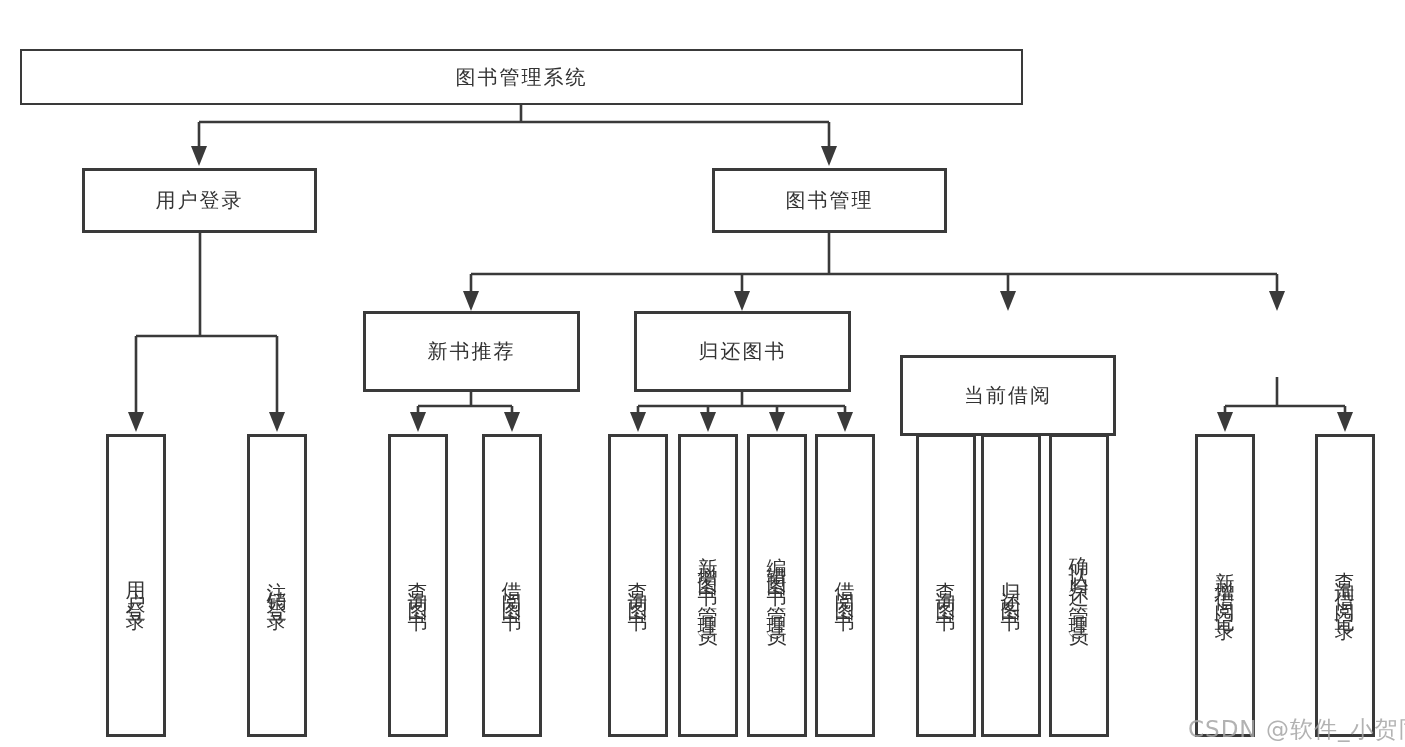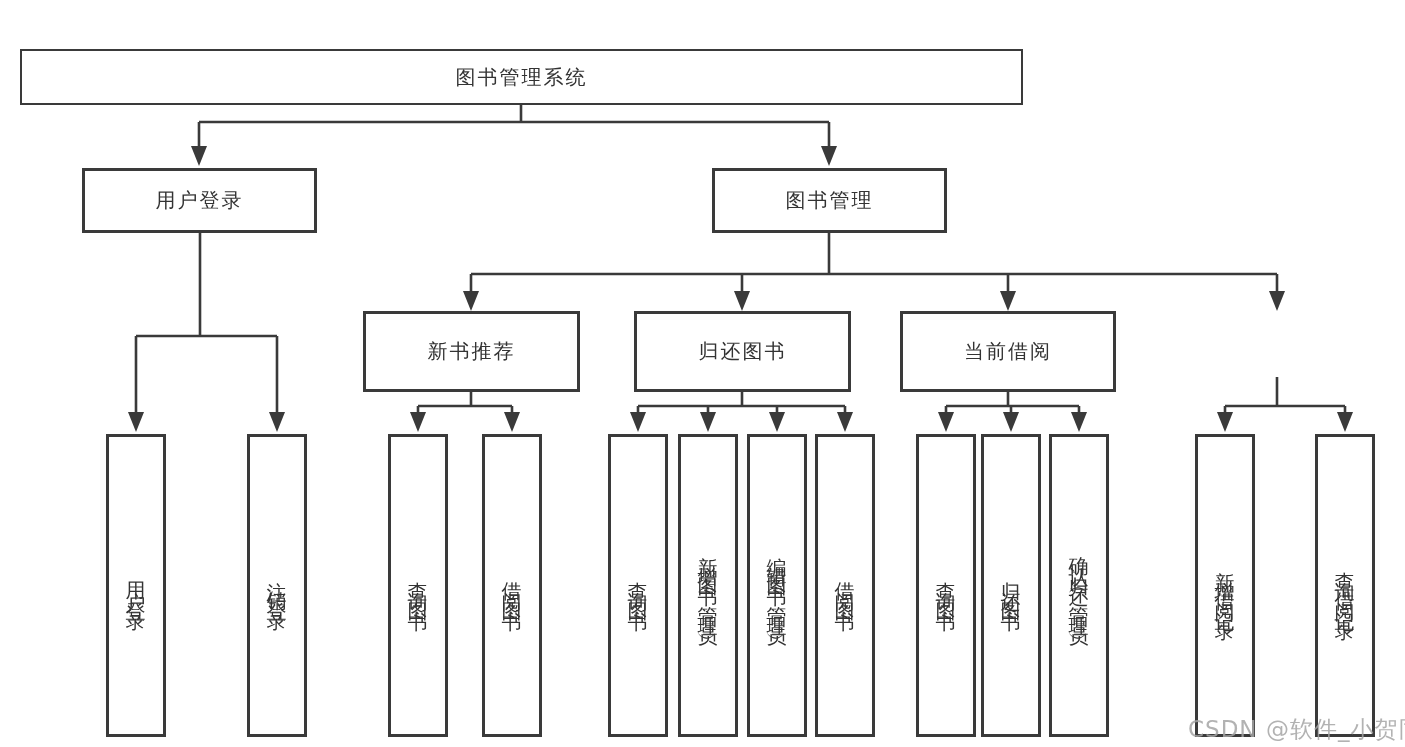--- a/index.html
+++ b/index.html
@@ -39,21 +39,21 @@
     white-space: nowrap;
   }
   
   .root   { left: 20px;  top: 13px;  width: 1003px; height: 56px; }
   .l2     { top: 168px; height: 65px; width: 235px; }
   #n-user-login    { left: 82px; }
   #n-book-mgmt     { left: 712px; text-align: right; }
   .l3     { top: 311px; height: 81px; }
   #n-new-book-rec  { left: 363px;  width: 217px; }
   #n-book-borrow   { left: 634px;  width: 217px; }
-  #n-current-borrow{ left: 900px;  width: 216px; }
+  #n-current-borrow{ left: 900px;  width: 216px; margin-top: 44px; }
   #n-borrow-record { left: 1169px; width: 216px; }
   .leaf   { top: 434px; height: 303px; width: 60px; }
   #n-a1 { left: 106px; }
   #n-a2 { left: 247px; }
   #n-b1 { left: 388px; }
   #n-b2 { left: 482px; }
   #n-c1 { left: 608px; }
   #n-c2 { left: 678px; }
   #n-c3 { left: 747px; }
   #n-c4 { left: 815px; }

